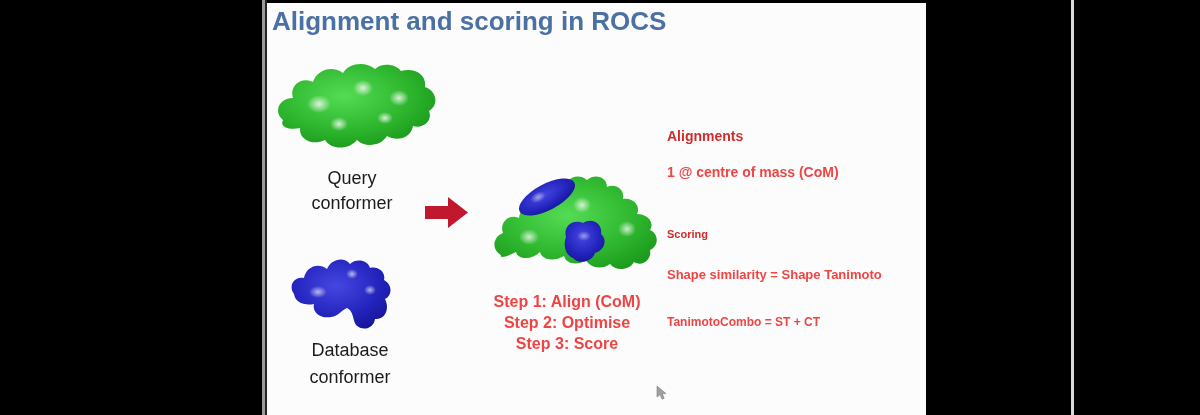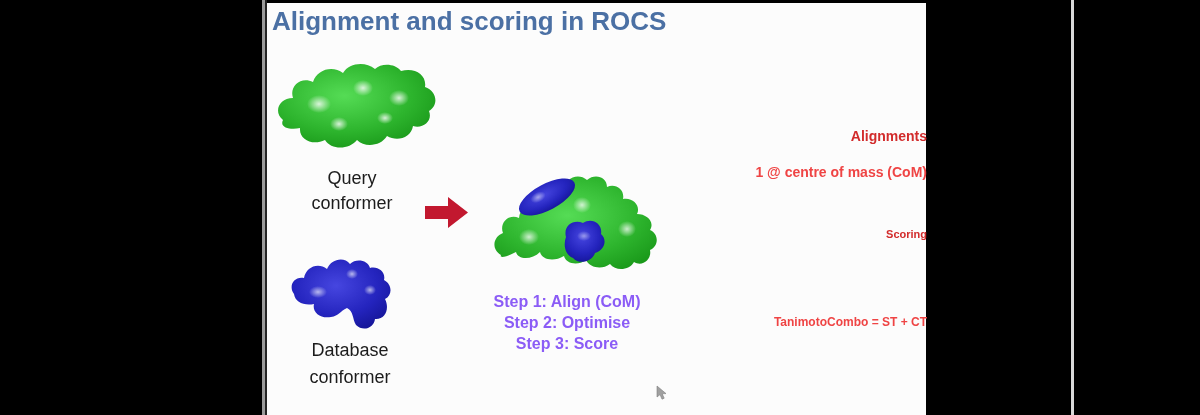--- a/index.html
+++ b/index.html
@@ -27,23 +27,23 @@
   .mol-overlay{left:220px;top:164px;width:180px;height:105px;}
   .mol-database{left:19px;top:249px;width:115px;height:80px;}
   .label-block{
     position:absolute;text-align:center;color:#1c1c1c;font-weight:normal;
   }
   .query-label{left:5px;top:163px;width:160px;font-size:18px;line-height:25px;}
   .database-label{left:3px;top:334px;width:160px;font-size:18px;line-height:27px;}
   .arrow-wrap{position:absolute;left:156px;top:191px;width:47px;height:37px;}
   .steps-block{
     position:absolute;left:200px;top:288px;width:200px;text-align:center;
-    color:#8b5cf6;font-weight:bold;font-size:16px;line-height:21px;
+    color:#ef4444;font-weight:bold;font-size:16px;line-height:21px;
   }
-  .rcol{position:absolute;left:400px;width:260px;text-align:right;font-weight:bold;}
+  .rcol{position:absolute;left:400px;width:260px;text-align:left;font-weight:bold;}
   .rcol-red{color:#d22b2b;}
   .rcol-dark{color:#ef4444;}
   .alignments-heading{top:125px;font-size:14px;}
   .alignment-detail{top:161px;font-size:14px;white-space:nowrap;}
   .scoring-heading{top:225px;font-size:11px;}
   .scoring-line1{top:264px;font-size:13px;white-space:nowrap;}
   .scoring-line2{top:282px;font-size:13px;white-space:nowrap;}
   .scoring-line3{top:312px;font-size:12px;white-space:nowrap;}
   .cursor-wrap{position:absolute;left:388px;top:382px;width:12px;height:16px;}
 </style>
@@ -156,20 +156,21 @@
 
     <div class="steps-block">
       <div>Step 1: Align (CoM)</div>
       <div>Step 2: Optimise</div>
       <div>Step 3: Score</div>
     </div>
 
     <div class="rcol rcol-red alignments-heading">Alignments</div>
     <div class="rcol rcol-dark alignment-detail">1 @ centre of mass (CoM)</div>
     <div class="rcol rcol-red scoring-heading">Scoring</div>
+    <div class="rcol rcol-dark scoring-line1">Shape similarity = Shape Tanimoto</div>
     <div class="rcol rcol-dark scoring-line3">TanimotoCombo = ST + CT</div>
 
     <div class="cursor-wrap">
       <svg width="12" height="16" viewBox="0 0 12 16">
         <path d="M2,1 L2,12 L5,9.6 L7,14.2 L9.2,13.2 L7.2,8.8 L11,8.6 Z" fill="#a0a0a0" stroke="#7d7d7d" stroke-width="0.6"></path>
       </svg>
     </div>
 
   </div>
 </div>

